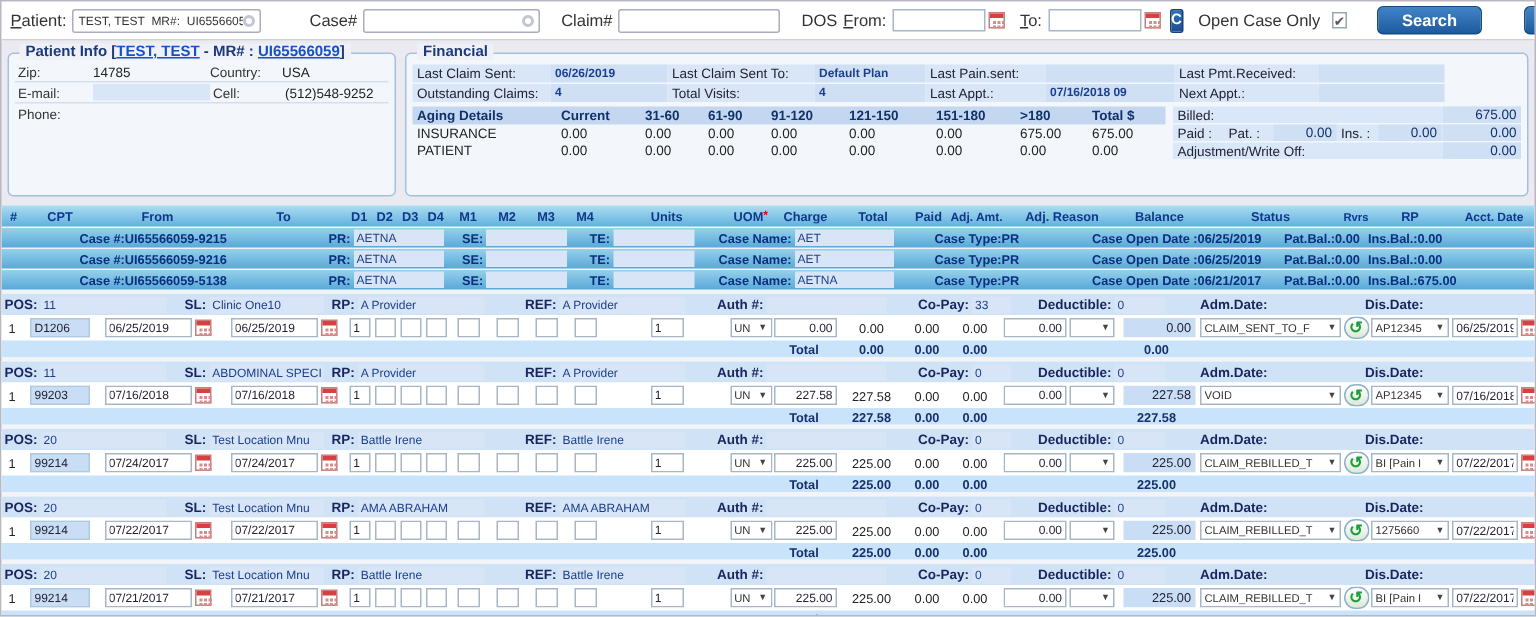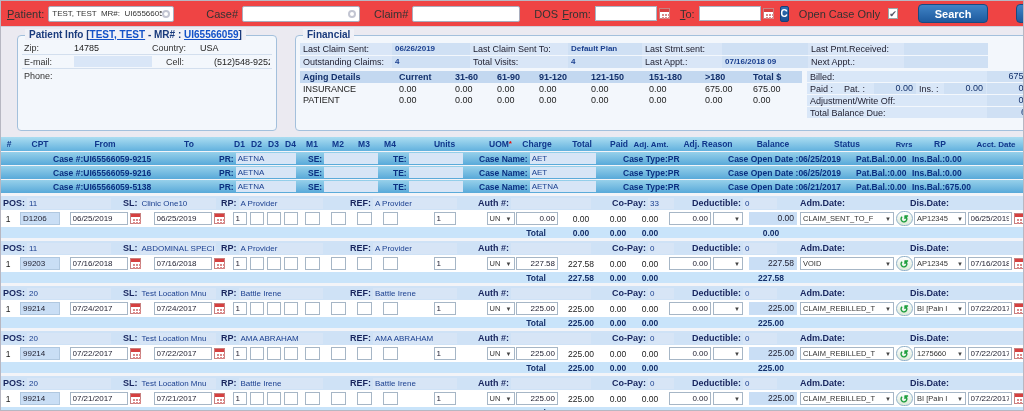--- a/index.html
+++ b/index.html
@@ -3,21 +3,21 @@
 <meta charset="utf-8">
 <style>
   * { box-sizing: border-box; margin:0; padding:0; }
   html,body { width:1024px; height:411px; overflow:hidden; }
   body {
     font-family:"Liberation Sans", sans-serif;
     background:#ebeaf1; font-size:10px; color:#222;
     border:1px solid #b7b7c2; position:relative;
   }
   
-  .topbar { display:flex; align-items:center; height:26px; background:#ef4444;
+  .topbar { display:flex; align-items:center; height:26px; background:#ffffff;
             border-bottom:1px solid #cfcfda; padding:0 6px; }
   .tlab { font-size:11px; color:#333; margin:0 4px 0 0; white-space:nowrap; }
   .ulf::first-letter { text-decoration:underline; }
   .fld { display:flex; align-items:center; background:#fff; border:1px solid #a9adbd;
          border-radius:2px; height:16px; padding:0 3px; }
   .fld input { border:0; outline:none; flex:1; font-family:"Liberation Sans",sans-serif;
                font-size:8px; color:#333; background:transparent; min-width:0; }
   .mag { width:8px; height:8px; border:2px solid #c2c5d2; border-radius:50%; flex:0 0 auto; }
   .inp { border:1px solid #a6b6c6; background:#fff; height:13px; font-family:"Liberation Sans",sans-serif;
          font-size:8px; color:#223; padding:0 2px; outline:none; }
@@ -28,21 +28,21 @@
   .cal::after { content:""; display:block; width:2px; height:2px; margin:2px 0 0 2px; background:#d98a8a;
                 box-shadow:3px 0 #d98a8a, 6px 0 #d98a8a, 0 3px #d98a8a, 3px 3px #d98a8a, 6px 3px #d98a8a; }
   .cbtn { width:19px; height:16px; background:linear-gradient(#2f6fb4,#1c4f92); color:#fff; font-weight:bold;
           font-size:10px; border:1px solid #16407a; border-radius:2px; line-height:14px; text-align:center; }
   .cb { width:11px; height:11px; background:#fff; border:1px solid #9aa; display:inline-flex;
         align-items:center; justify-content:center; font-size:9px; color:#556; margin-left:4px; }
   .btn { background:linear-gradient(#4084c6,#1e5a9e); color:#fff; font-weight:bold; font-size:11px;
          border:1px solid #174a82; border-radius:4px; height:19px; padding:0 16px;
          font-family:"Liberation Sans",sans-serif; }
   
-  .panels { display:flex; padding:8px 4px 2px 16px; gap:18px; }
+  .panels { display:flex; padding:8px 4px 2px 4px; gap:6px; }
   .panel { position:relative; border:1px solid #a3c0dc; border-radius:4px; background:#f3f7fc; height:96px; }
   .legend { position:absolute; top:-7px; left:7px; background:#f0f1f7; padding:0 4px; font-size:10px;
             font-weight:bold; color:#1a3a7c; white-space:nowrap; }
   .lnk { color:#1352c8; text-decoration:underline; }
   
   .p-info { width:260px; padding:6px 4px 2px 4px; }
   .prow { display:flex; align-items:center; height:13px; border-bottom:1px solid #d3dfee;
           font-size:9px; padding:0 2px; }
   .prow:last-child { border-bottom:0; }
   .plab { color:#333; }
@@ -161,36 +161,36 @@
     </span>
     <div class="prow">
       <span class="plab w50">Zip:</span>
       <span class="pval pw78">14785</span>
       <span class="plab w48">Country:</span>
       <span class="pval flex1">USA</span>
     </div>
     <div class="prow" style="height:14px">
       <span class="plab w50">E-mail:</span>
       <span class="pval-box pw78"></span>
-      <span class="plab w48" style="margin-left:14px">Cell:</span>
+      <span class="plab w48" style="margin-left:2px">Cell:</span>
       <span class="pval flex1">(512)548-9252</span>
     </div>
     <div class="prow">
       <span class="plab w50">Phone:</span>
     </div>
   </div>
 
   <div class="panel fin">
     <span class="legend">Financial</span>
     <div class="fin-row">
       <span class="flab" style="width:92px">Last Claim Sent:</span>
       <span class="fval" style="width:78px">06/26/2019</span>
       <span class="flab" style="width:98px">Last Claim Sent To:</span>
       <span class="fval" style="width:74px">Default Plan</span>
-      <span class="flab" style="width:80px">Last Stmt.sent:</span>
+      <span class="flab" style="width:80px">Last Pain.sent:</span>
       <span class="fval" style="width:86px"></span>
       <span class="flab" style="width:96px">Last Pmt.Received:</span>
       <span class="fval" style="width:84px"></span>
     </div>
     <div class="fin-row">
       <span class="flab" style="width:92px">Outstanding Claims:</span>
       <span class="fval" style="width:78px">4</span>
       <span class="flab" style="width:98px">Total Visits:</span>
       <span class="fval" style="width:74px">4</span>
       <span class="flab" style="width:80px">Last Appt.:</span>
@@ -246,24 +246,20 @@
           <span style="width:34px">Paid :</span>
           <span style="width:30px">Pat. :</span>
           <span class="sum-box" style="width:42px">0.00</span>
           <span style="width:28px;padding-left:3px">Ins. :</span>
           <span class="sum-box" style="width:42px">0.00</span>
           <span class="sum-val">0.00</span>
         </div>
         <div class="sum-row">
           <span>Adjustment/Write Off:</span>
           <span class="sum-val">0.00</span>
-        </div>
-        <div class="sum-row">
-          <span>Total Balance Due:</span>
-          <span class="sum-val">675</span>
         </div>
       </div>
     </div>
   </div>
 </div>
 
 <div class="grid">
   <div class="ghead">
     <span class="hc col-num">#</span>
     <span class="hc col-cpt">CPT</span>

